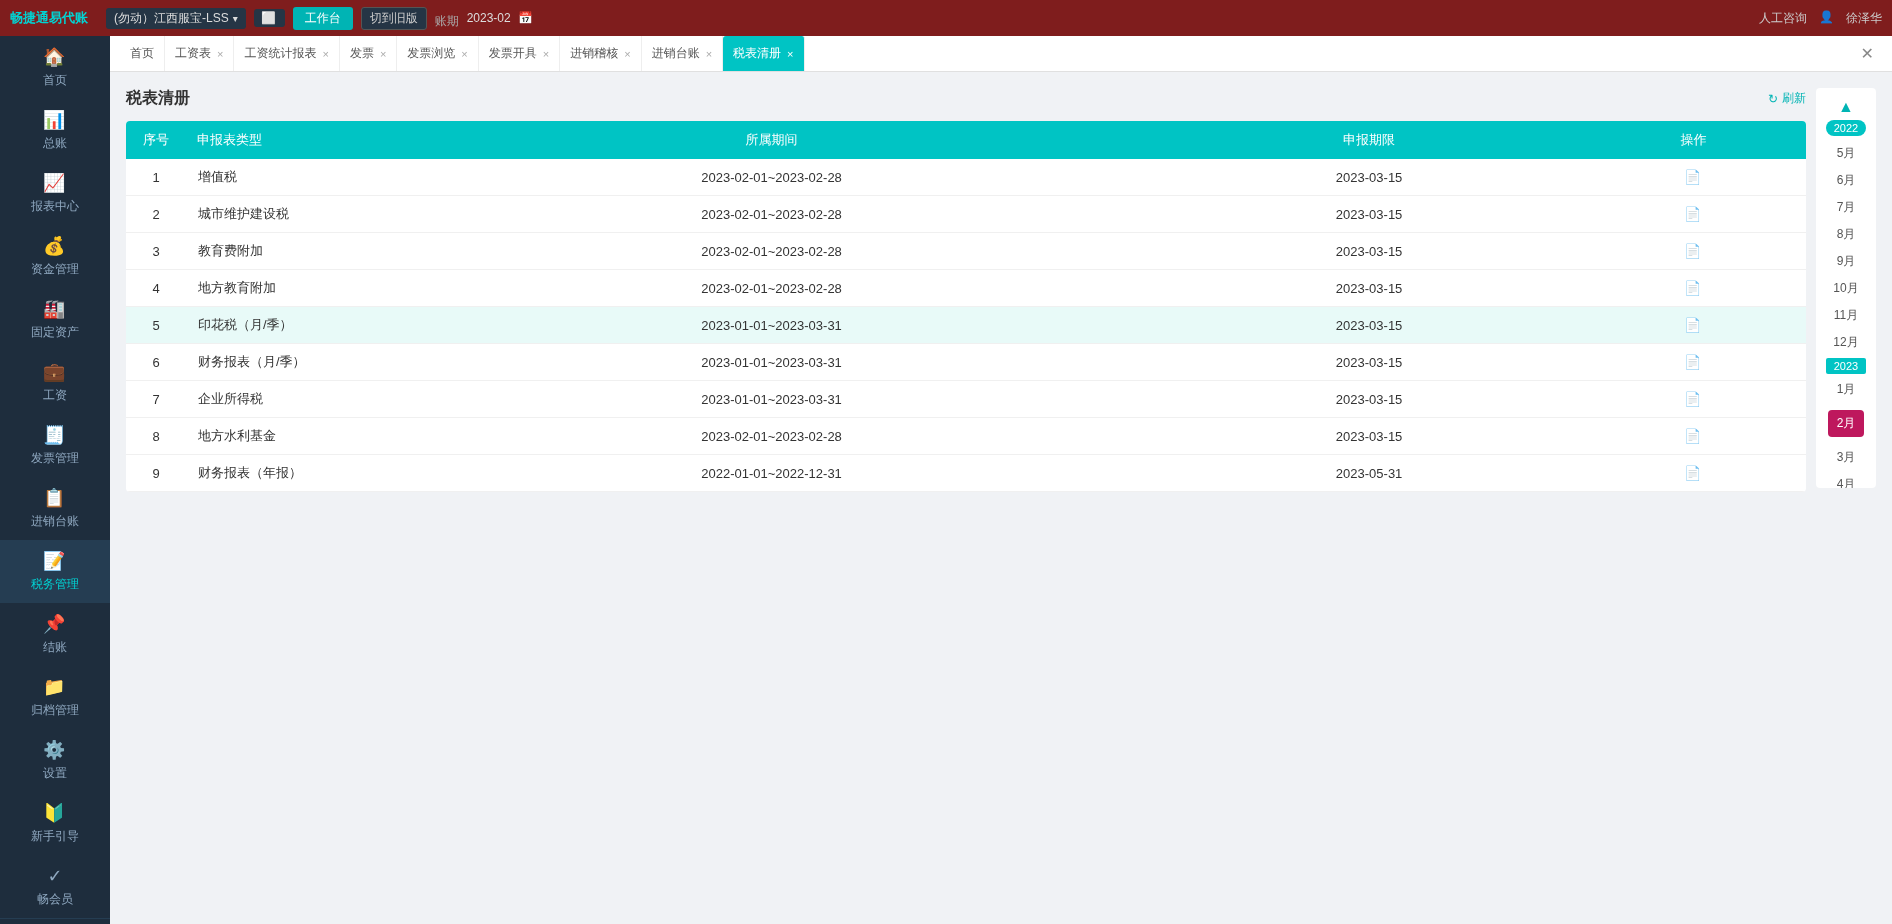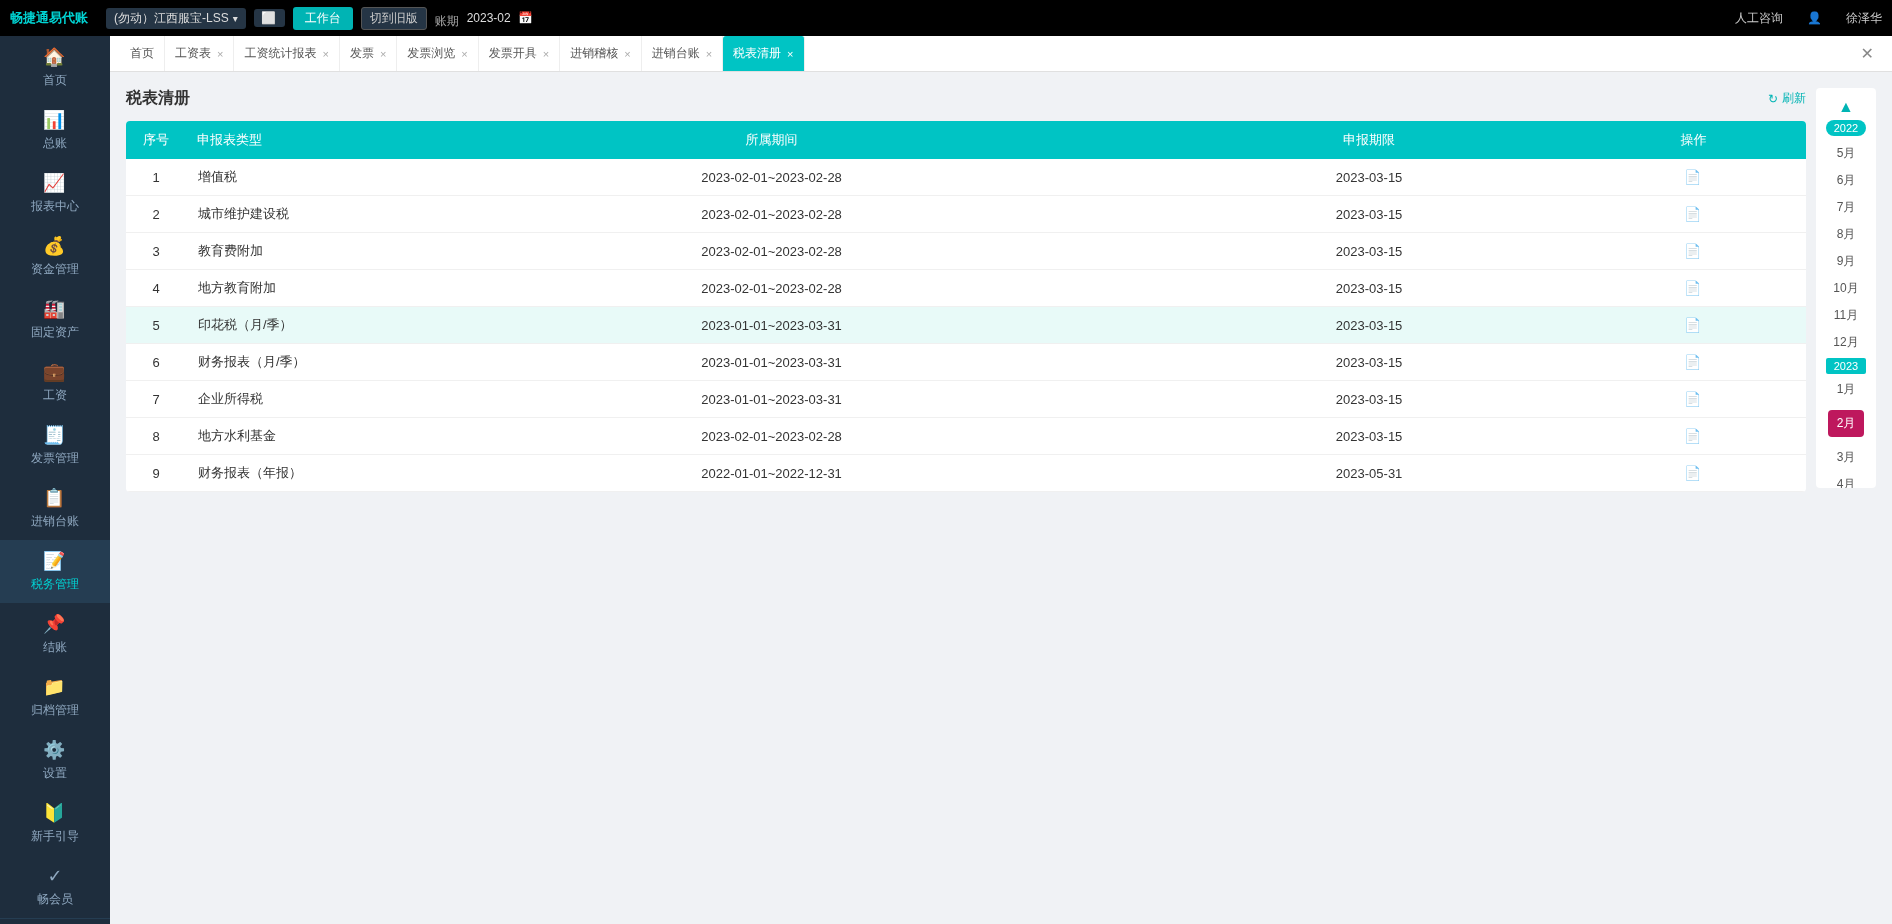--- a/index.html
+++ b/index.html
@@ -1,21 +1,21 @@
 <!DOCTYPE html>
 <html><head>
   <meta charset="utf-8">
   <style>
     * { box-sizing: border-box; margin: 0; padding: 0; }
     body { font-family: "Microsoft YaHei", "PingFang SC", sans-serif; font-size: 13px; background: #f0f2f5; display: flex; flex-direction: column; height: 100vh; overflow: hidden; }
 
     
     .top-bar {
       height: 36px;
-      background: #000000;
+      background: #7f1d1d;
       display: flex;
       align-items: center;
       padding: 0 10px;
       color: #ccc;
       font-size: 12px;
       flex-shrink: 0;
       gap: 8px;
     }
     .top-bar .logo { color: #00d4d4; font-weight: bold; font-size: 13px; margin-right: 10px; }
     .top-bar .company-selector {
@@ -26,21 +26,21 @@
     .top-bar .copy-btn {
       background: #253545; border: none; color: #ccc; padding: 2px 8px; border-radius: 3px; cursor: pointer; font-size: 12px;
     }
     .top-bar .workspace-btn {
       background: #00b4b4; border: none; color: #fff; padding: 3px 12px; border-radius: 3px; cursor: pointer; font-size: 12px;
     }
     .top-bar .old-btn {
       background: #253545; border: 1px solid #555; color: #ccc; padding: 2px 8px; border-radius: 3px; cursor: pointer; font-size: 12px;
     }
     .top-bar .spacer { flex: 1; }
-    .top-bar .user-info { display: flex; align-items: center; gap: 24px; color: #ccc; font-size: 12px; }
+    .top-bar .user-info { display: flex; align-items: flex-start; gap: 12px; color: #ccc; font-size: 12px; }
     .top-bar .user-info span { cursor: pointer; }
 
     
     .main-layout { display: flex; flex: 1; overflow: hidden; }
 
     
     .sidebar {
       width: 110px;
       background: #1e2d3d;
       display: flex;

